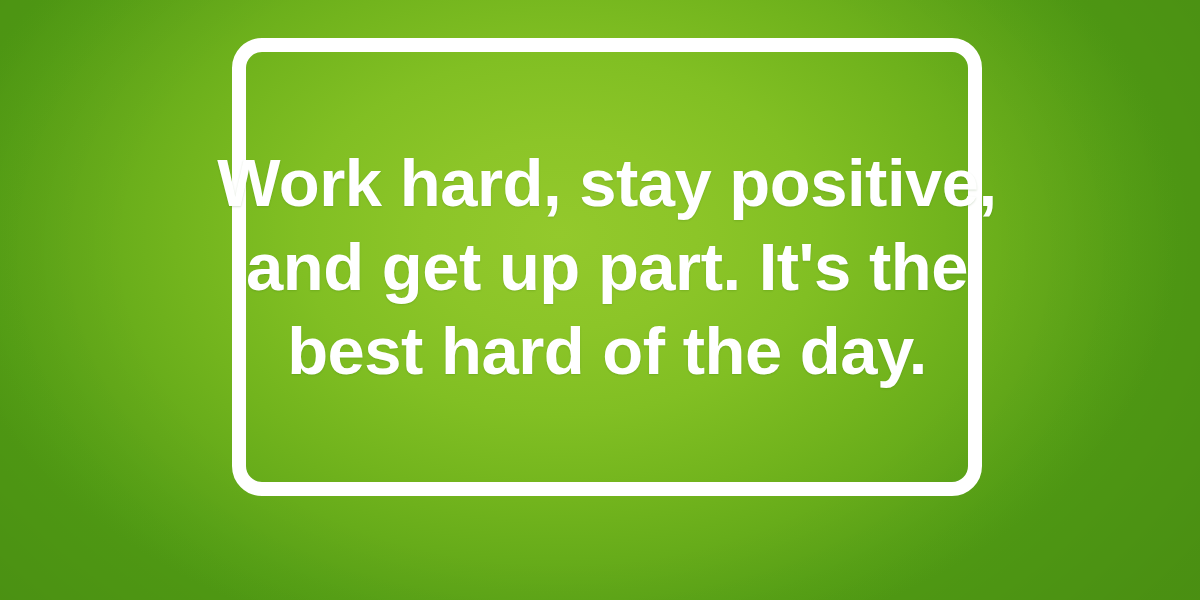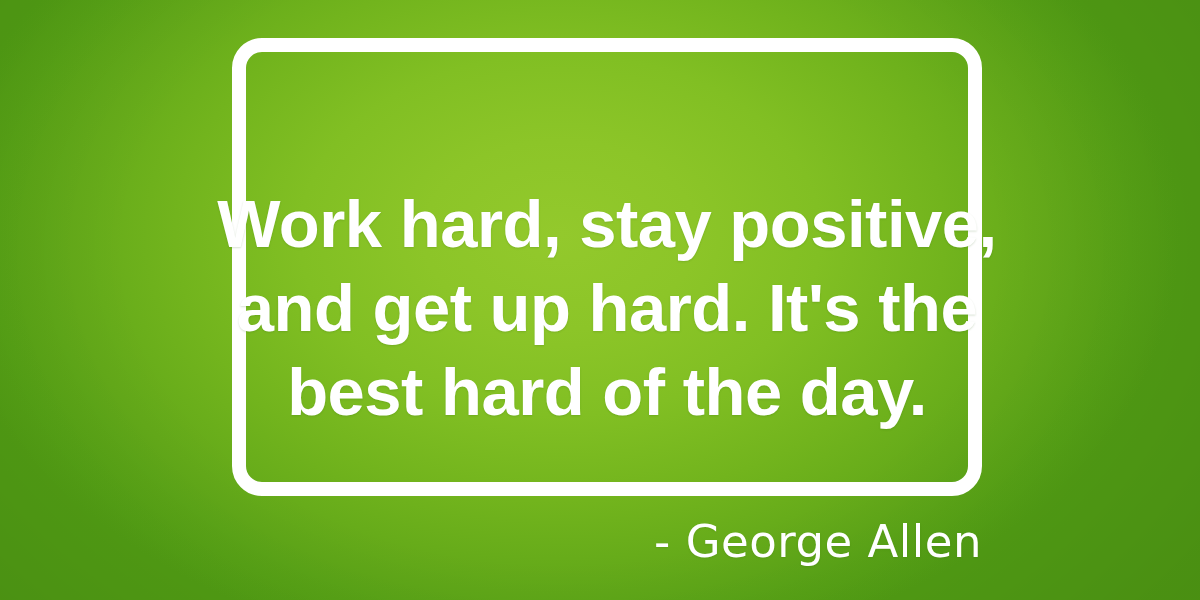--- a/index.html
+++ b/index.html
@@ -60,21 +60,20 @@
     left: 232px;
     top: 38px;
     width: 750px;
     height: 458px;
     display: flex;
     flex-direction: column;
     align-items: center;
     justify-content: center;
     box-sizing: border-box;
     padding: 8px 26px;
-    margin-top: 41px;
   }
 
   .quote-line {
     color: #ffffff;
     font-family: "Liberation Sans", sans-serif;
     font-weight: bold;
     font-size: 67px;
     line-height: 84px;
     letter-spacing: -0.5px;
     text-align: center;
@@ -100,19 +99,18 @@
 <body>
 
 <div id="quote-card">
 
   <div id="card-vignette"></div>
 
   <div id="quote-frame"></div>
 
   <div id="quote-text">
     <div class="quote-line">Work hard, stay positive,</div>
-    <div class="quote-line">and get up hard. It's the</div>
+    <div class="quote-line">and get up part. It's the</div>
     <div class="quote-line">best hard of the day.</div>
   </div>
 
-  <div id="quote-attribution">- George Allen</div>
 
 </div>
 
 </body></html>

